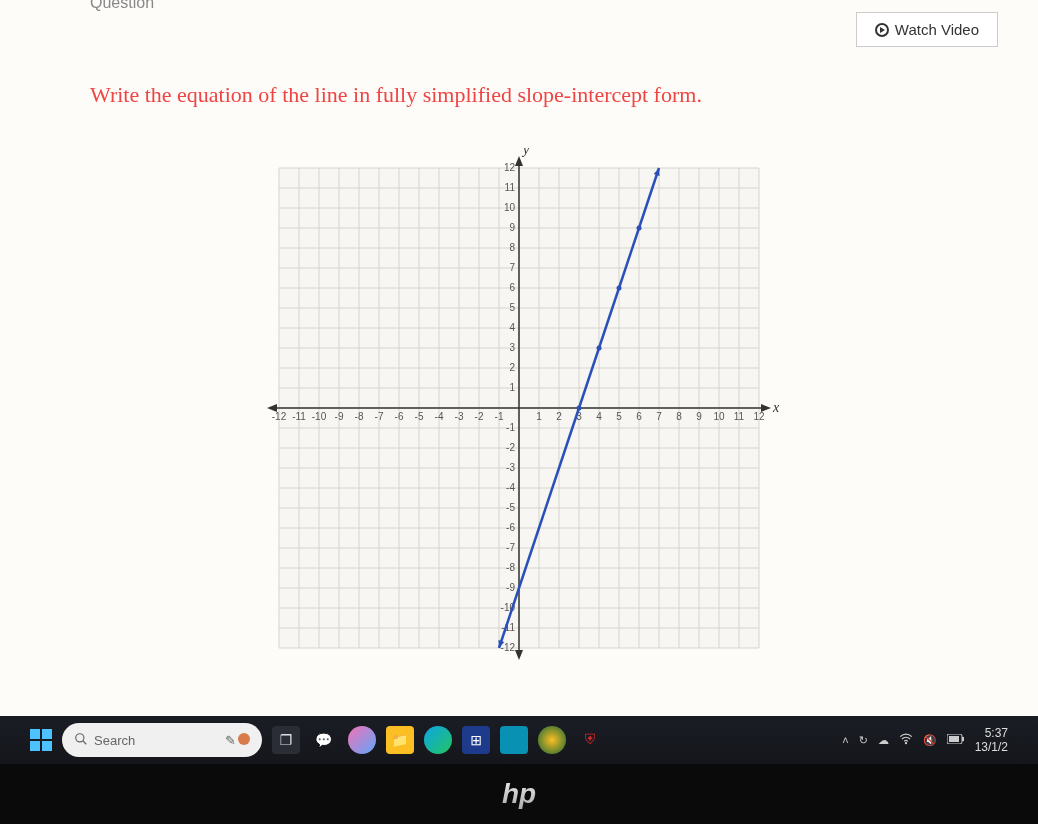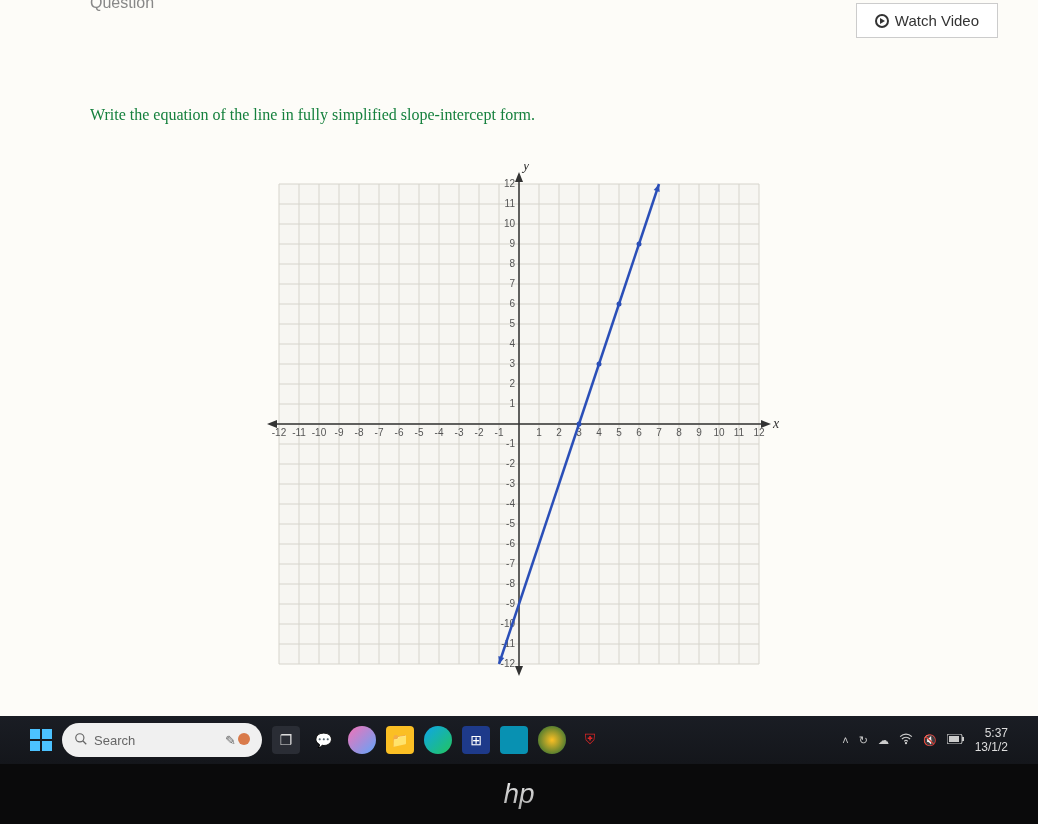--- a/index.html
+++ b/index.html
@@ -15,21 +15,21 @@
     background: #fdfcf8;
     width: 100%;
     height: 720px;
     padding: 0 40px;
     position: relative;
   }
   .header-row {
     display: flex;
     justify-content: flex-end;
     gap: 14px;
-    padding-top: 3px;
+    padding-top: 12px;
     height: 40px;
     align-items: flex-start;
   }
   .btn {
     border: 1px solid #ccc;
     background: #fff;
     padding: 8px 18px;
     font-family: Arial, sans-serif;
     font-size: 15px;
     color: #333;
@@ -51,23 +51,23 @@
   }
   .question-label {
     position: absolute;
     top: -6px;
     left: 90px;
     font-family: Arial, sans-serif;
     font-size: 16px;
     color: #888;
   }
   .prompt {
-    font-size: 16px;
-    color: #15803d;
-    margin-top: 66px;
+    font-size: 22px;
+    color: #ef4444;
+    margin-top: 42px;
     margin-left: 50px;
   }
   .chart-wrap {
     margin-top: 40px;
     display: flex;
     justify-content: center;
   }
   svg.grid {
     background: #fdfcf8;
   }
@@ -101,21 +101,21 @@
     background: #0a0a0b;
     display: flex; align-items: center; justify-content: center;
   }
   .hp-logo {
     font-family: Arial, sans-serif;
     font-style: italic;
     font-size: 28px;
     background: linear-gradient(#eee,#aaa);
     -webkit-background-clip: text;
     color: transparent;
-    font-weight: normal;
+    font-weight: bold;
   }
   .start-icon {
     width: 22px; height: 22px;
     display: grid;
     grid-template-columns: 1fr 1fr;
     grid-template-rows: 1fr 1fr;
     gap: 2px;
   }
   .start-icon span { background: #4cc2ff; }
   .search-box {

